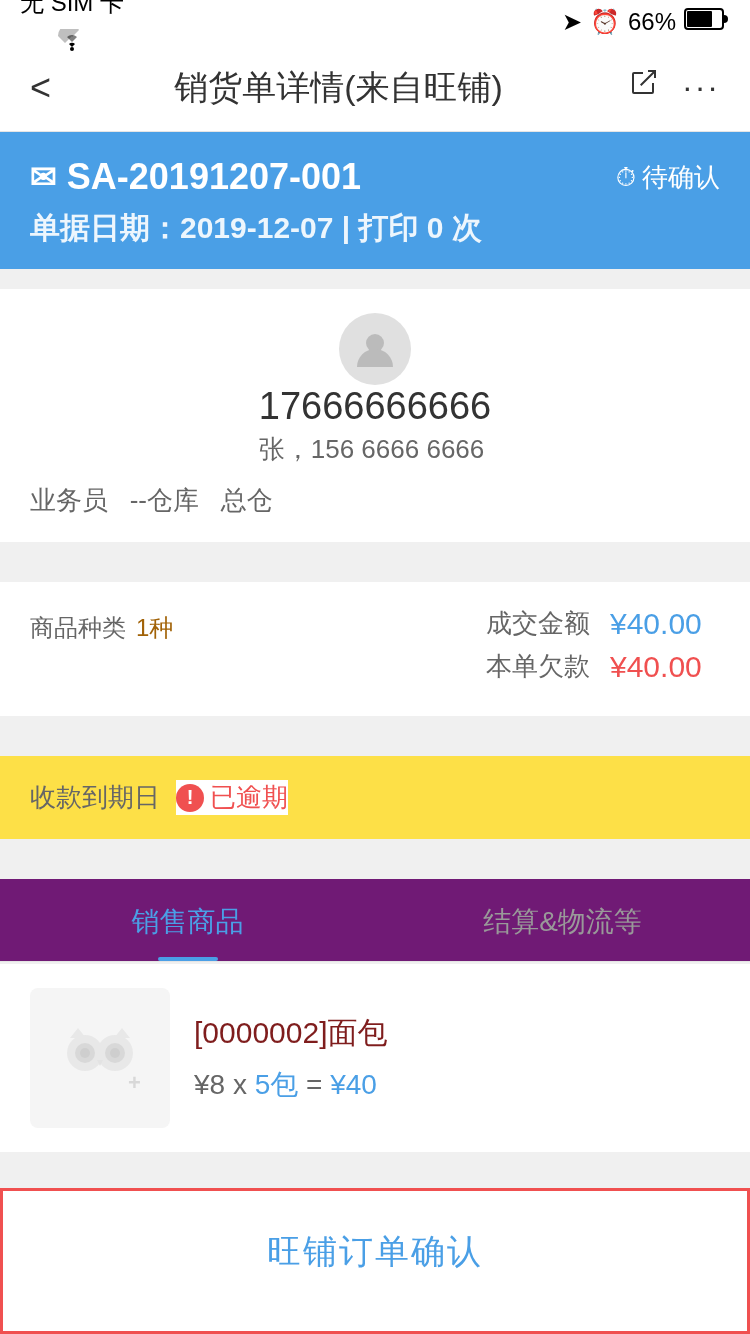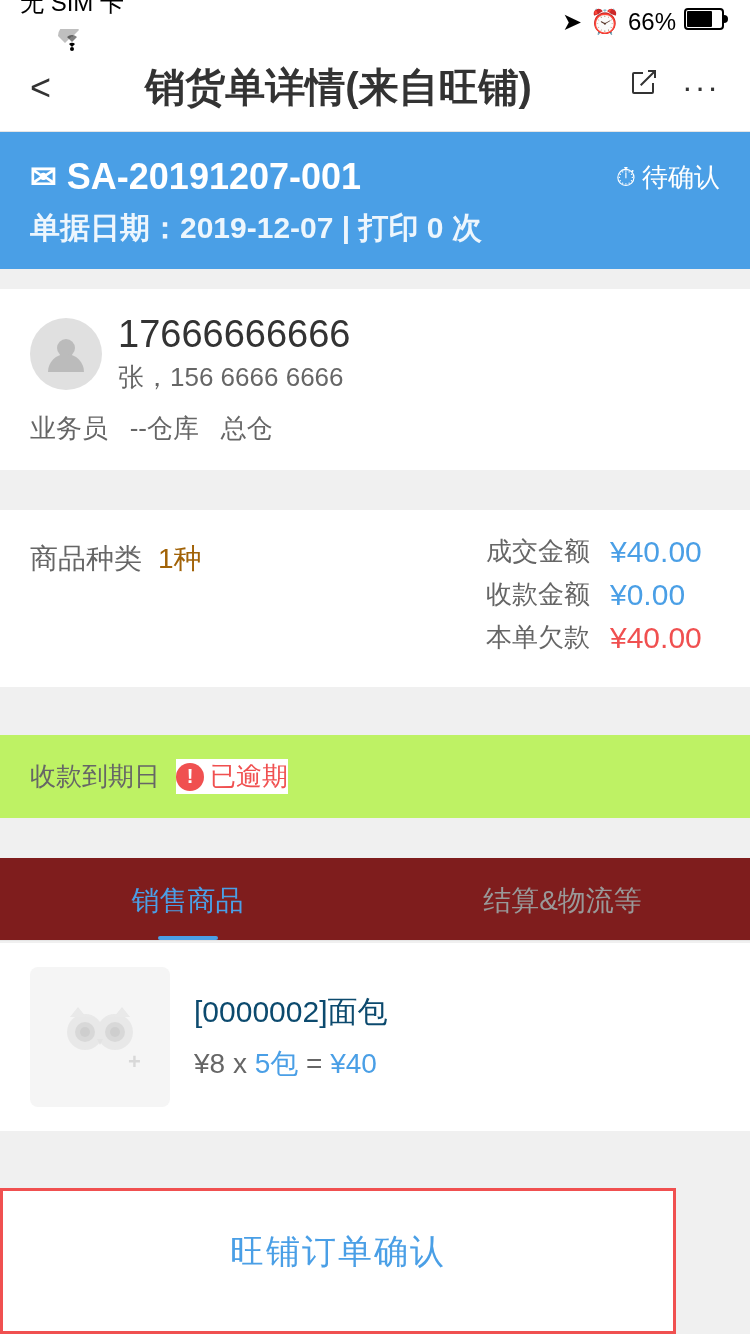--- a/index.html
+++ b/index.html
@@ -34,22 +34,22 @@
       width: 750px;
       height: 88px;
       background: #fff;
       display: flex;
       align-items: center;
       justify-content: space-between;
       padding: 0 30px;
       border-bottom: 1px solid #e5e5e5;
     }
     .nav-title {
-      font-size: 40px;
-      font-weight: 700;
+      font-size: 34px;
+      font-weight: 400;
       color: #333;
     }
     .nav-left, .nav-right {
       display: flex;
       align-items: center;
       gap: 20px;
     }
     .back-arrow {
       font-size: 36px;
       color: #333;
@@ -90,22 +90,22 @@
 
     
     .customer-card {
       background: #fff;
       padding: 24px 30px;
       margin-top: 20px;
     }
     .customer-header {
       display: flex;
       align-items: center;
-      gap: 16px;
       margin-bottom: 12px;
+      flex-direction: column;
     }
     .avatar {
       width: 72px;
       height: 72px;
       border-radius: 50%;
       background: #e0e0e0;
       display: flex;
       align-items: center;
       justify-content: center;
       font-size: 36px;
@@ -132,24 +132,24 @@
     
     .summary-card {
       background: #fff;
       padding: 24px 30px;
       margin-top: 20px;
       display: flex;
       justify-content: space-between;
       align-items: flex-start;
     }
     .summary-left {
-      font-size: 28px;
-      color: #666;
-      display: flex;
-      gap: 16px;
+      font-size: 24px;
+      color: #666;
+      display: flex;
+      gap: 10px;
       margin-top: 6px;
     }
     .summary-left-value {
       color: #a16207;
     }
     .summary-right {
       text-align: right;
       font-size: 26px;
       color: #666;
     }
@@ -163,23 +163,23 @@
     .amount-value {
       font-size: 30px;
       min-width: 110px;
       text-align: left;
     }
     .amount-blue { color: #4A9FE6; }
     .amount-red { color: #F05050; }
 
     
     .due-card {
-      background: #bef264;
+      background: #fde047;
       padding: 24px 30px;
-      margin-top: 28px;
+      margin-top: 20px;
       font-size: 26px;
       color: #666;
       display: flex;
       align-items: flex-end;
       gap: 12px;
       flex-wrap: wrap;
     }
     .overdue-badge {
       display: inline-flex;
       align-items: center;
@@ -197,21 +197,21 @@
       display: inline-flex;
       align-items: center;
       justify-content: center;
       color: #fff;
       font-size: 20px;
       font-weight: bold;
     }
 
     
     .tabs-bar {
-      background: #7f1d1d;
+      background: #701a75;
       margin-top: 20px;
       display: flex;
       border-bottom: 1px solid #e5e5e5;
     }
     .tab-item {
       flex: 1;
       text-align: center;
       padding: 24px 0 20px;
       font-size: 28px;
       color: #999;
@@ -251,36 +251,36 @@
       justify-content: center;
       flex-shrink: 0;
       overflow: hidden;
     }
     .product-image svg {
       opacity: 0.3;
     }
     .product-info { flex: 1; }
     .product-name {
       font-size: 30px;
-      color: #0c4a6e;
+      color: #7f1d1d;
       margin-bottom: 12px;
     }
     .product-price {
       font-size: 28px;
       color: #666;
     }
     .product-price .qty { color: #4A9FE6; }
     .product-price .total { color: #4A9FE6; font-weight: 500; }
 
     
     .confirm-btn-wrap {
       position: fixed;
       bottom: 0;
       left: 0;
-      width: 676px;
+      width: 750px;
       background: #fff;
       padding: 16px 30px 34px;
       border: 3px solid #F05050;
     }
     .confirm-btn {
       width: 100%;
       height: 90px;
       background: #fff;
       border: none;
       color: #4A9FE6;
@@ -388,24 +388,20 @@
   <div class="summary-left">
     <span>商品种类</span>
     <span class="summary-left-value">1种</span>
   </div>
   <div class="summary-right">
     <div class="summary-row">
       <span>成交金额</span>
       <span class="amount-value amount-blue">¥40.00</span>
     </div>
     <div class="summary-row">
-      <span>收款金额</span>
-      <span class="amount-value amount-blue">¥0.00</span>
-    </div>
-    <div class="summary-row">
       <span>本单欠款</span>
       <span class="amount-value amount-red">¥40.00</span>
     </div>
   </div>
 </div>
 
 <div class="divider"></div>
 
 <div class="due-card">
   <span>收款到期日</span>

